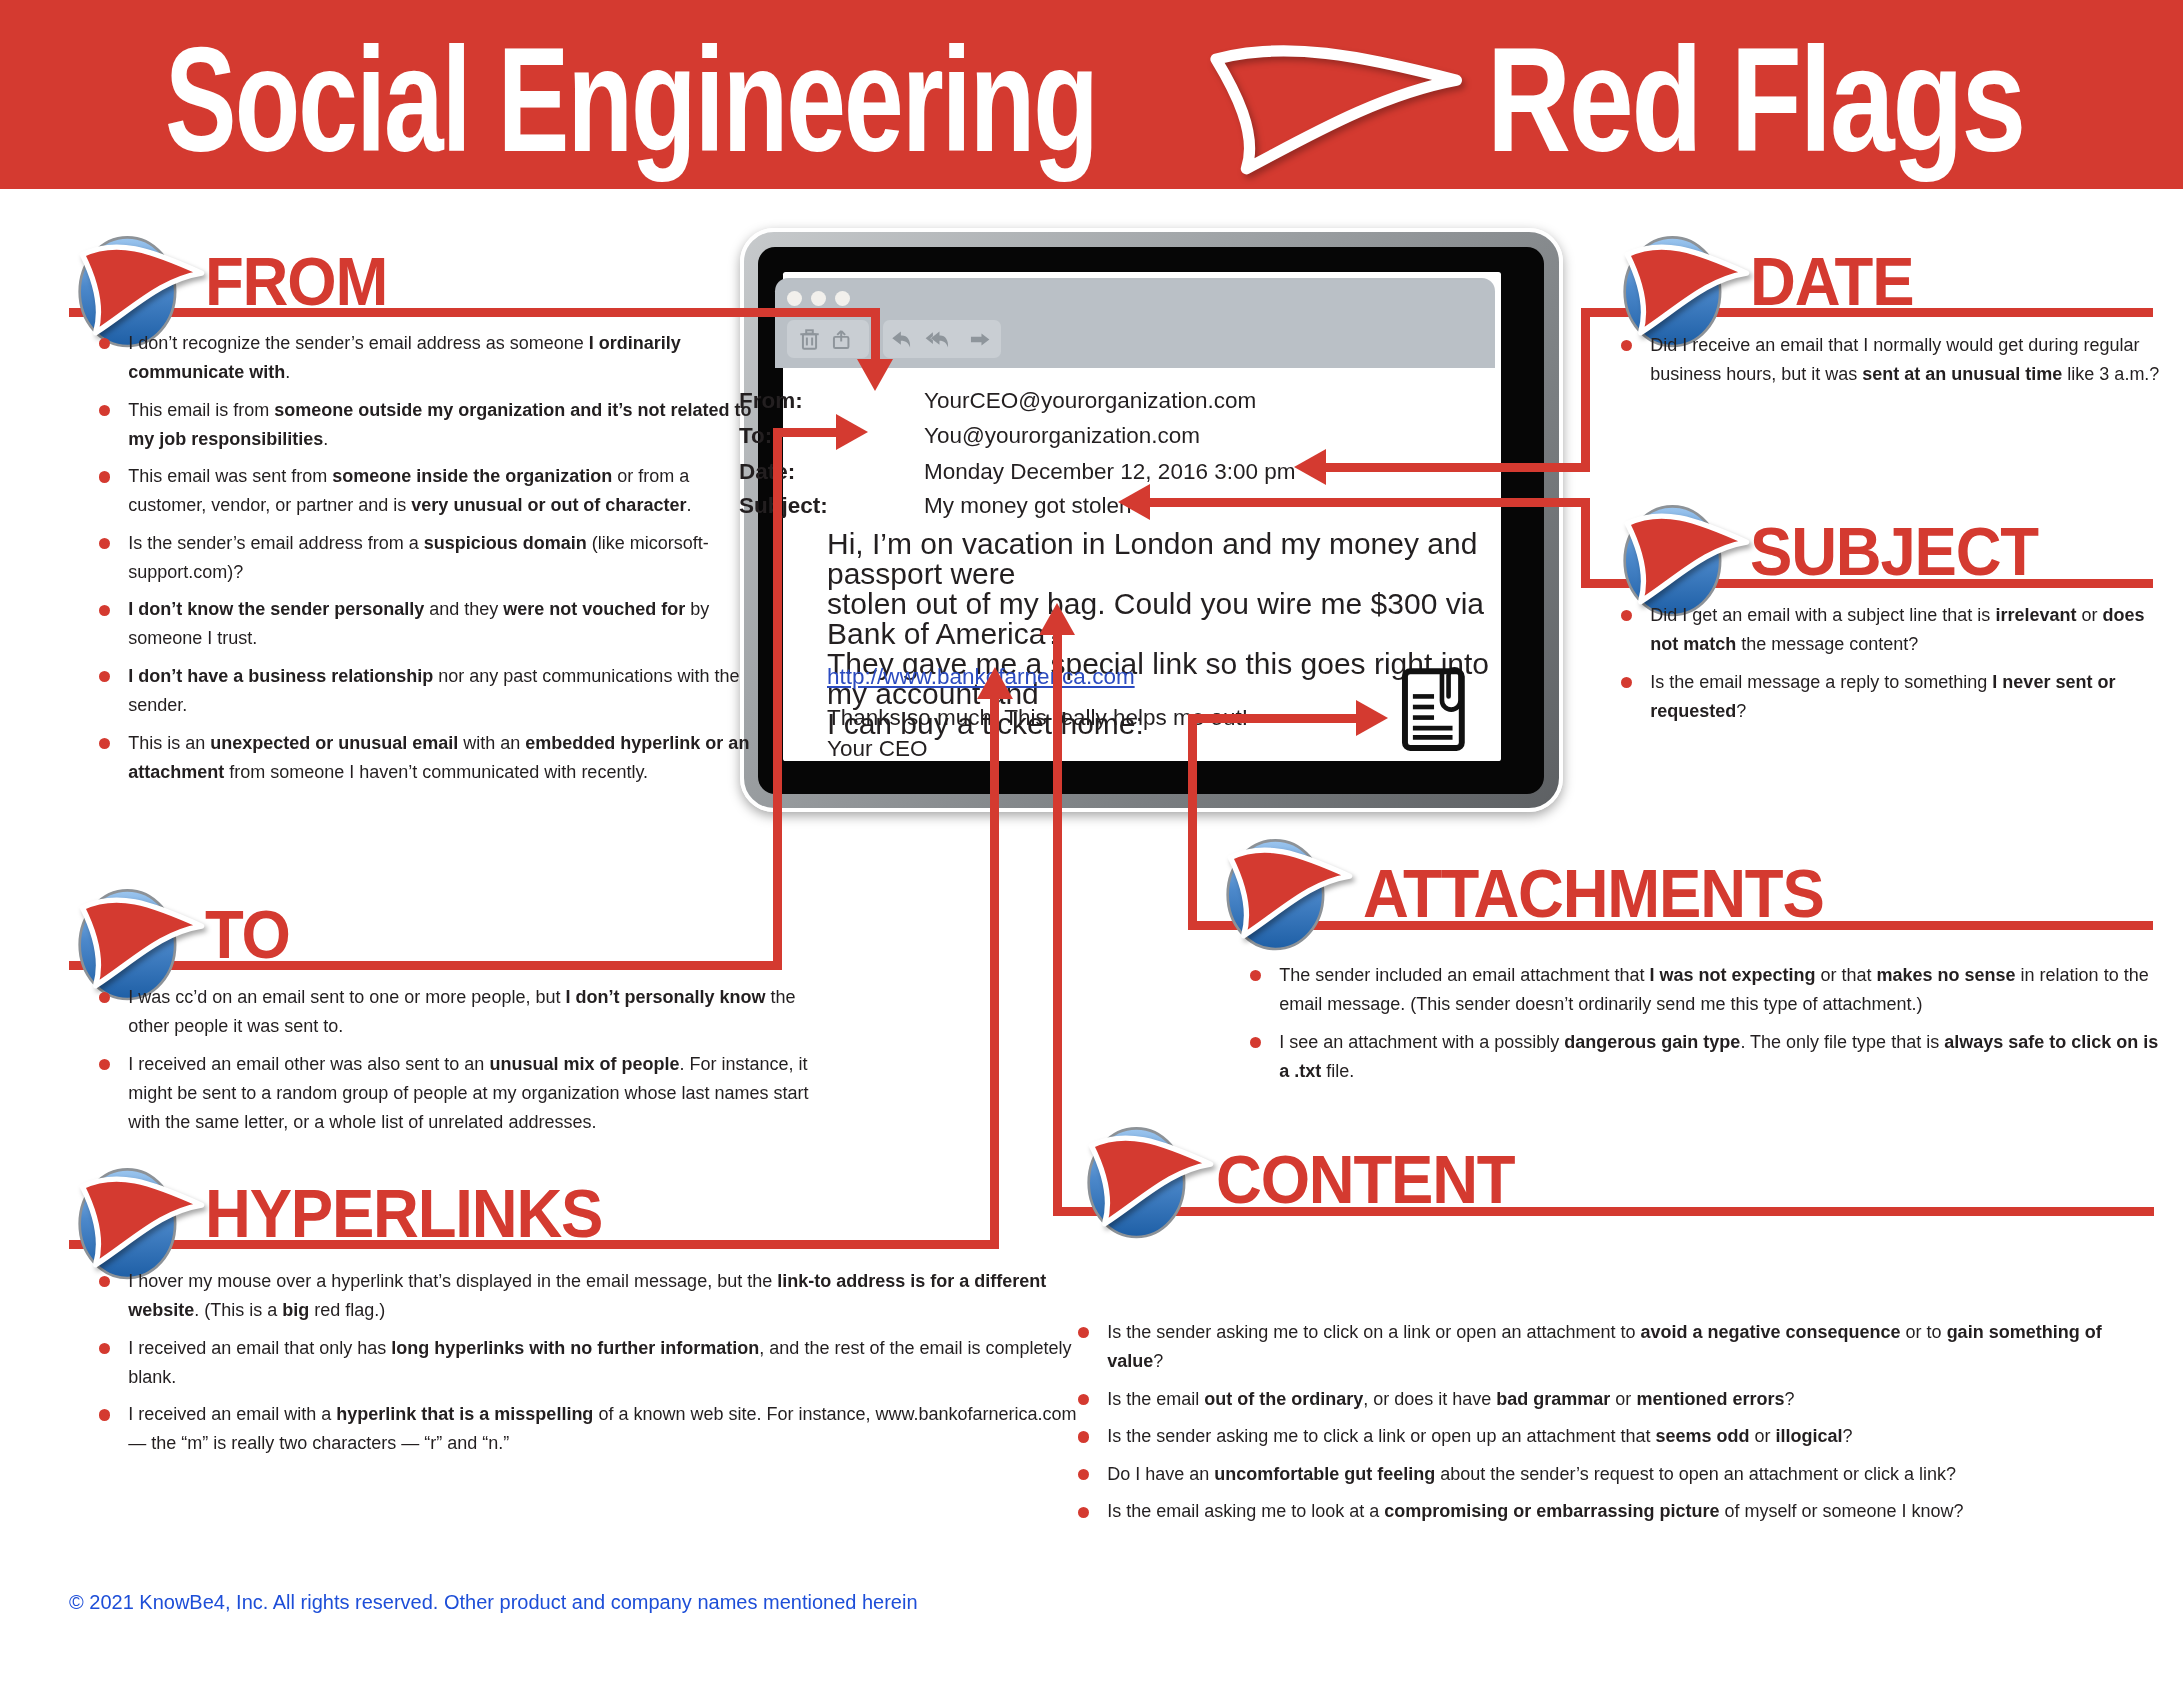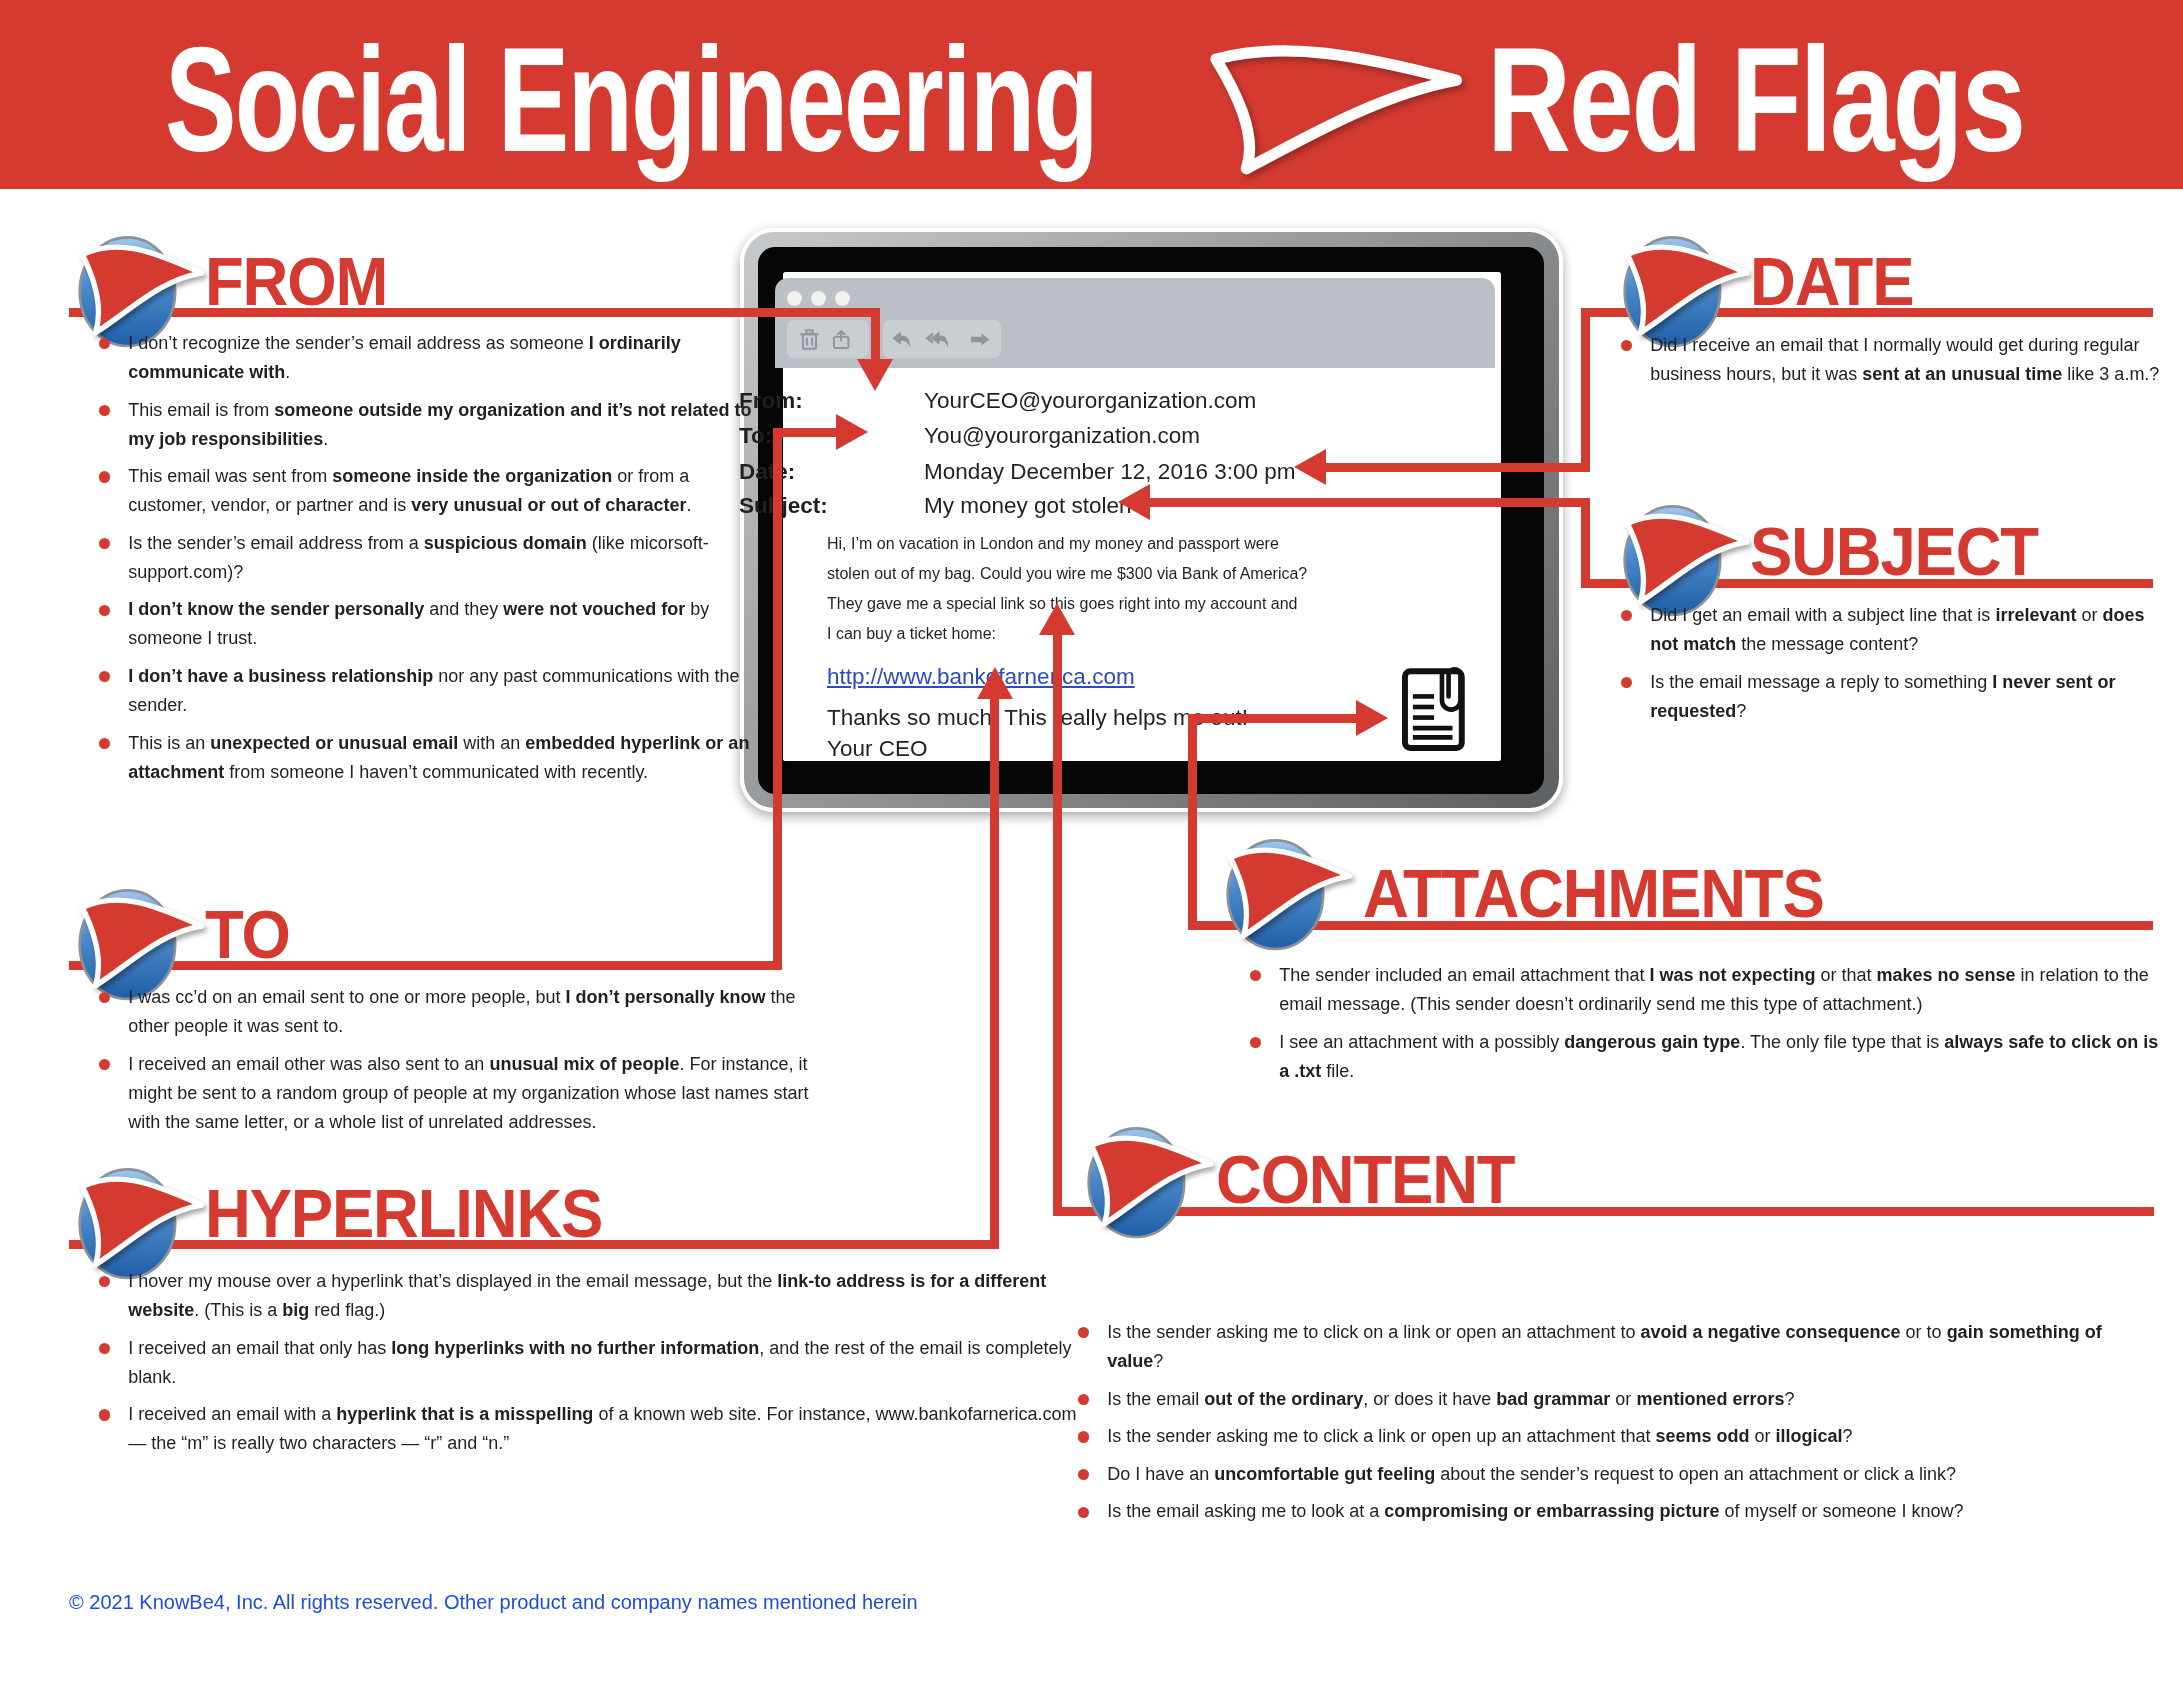--- a/index.html
+++ b/index.html
@@ -49,21 +49,21 @@
 
   .mailbar{left:775px;top:278px;width:720px;height:90px;background:var(--graybar);border-radius:13.2px 13.2px 0 0;}
   .dot{width:15px;height:15px;border-radius:50%;background:#F2F0EC;top:291px;}
   .btngroup{top:320px;height:38px;background:var(--graybtn);border-radius:6.6px;}
   .tbicon{top:327px;width:25px;height:25px;}
   .tbicon svg{width:100%;height:100%;}
 
   .fieldrow{height:33px;font-size:22.5px;line-height:29px;white-space:nowrap;}
   .flabel{position:absolute;left:739px;width:128px;font-weight:bold;}
   .fvalue{position:absolute;left:924px;}
-  .mailbody{left:827px;width:675px;font-size:16px;line-height:30px;}
+  .mailbody{left:827px;width:675px;font-size:30px;line-height:30px;}
   .maillink{left:827px;top:664px;font-size:22.5px;color:#2B4BC0;text-decoration:underline;}
   .mailline{left:827px;font-size:22.5px;}
 
   
   .line{background:var(--red);z-index:5;}
   .tri{width:0;height:0;z-index:5;}
   .tri-down{border-left:18px solid transparent;border-right:18px solid transparent;border-top:32px solid var(--red);}
   .tri-up{border-left:18px solid transparent;border-right:18px solid transparent;border-bottom:32px solid var(--red);}
   .tri-right{border-top:18px solid transparent;border-bottom:18px solid transparent;border-left:32px solid var(--red);}
   .tri-left{border-top:18px solid transparent;border-bottom:18px solid transparent;border-right:32px solid var(--red);}

